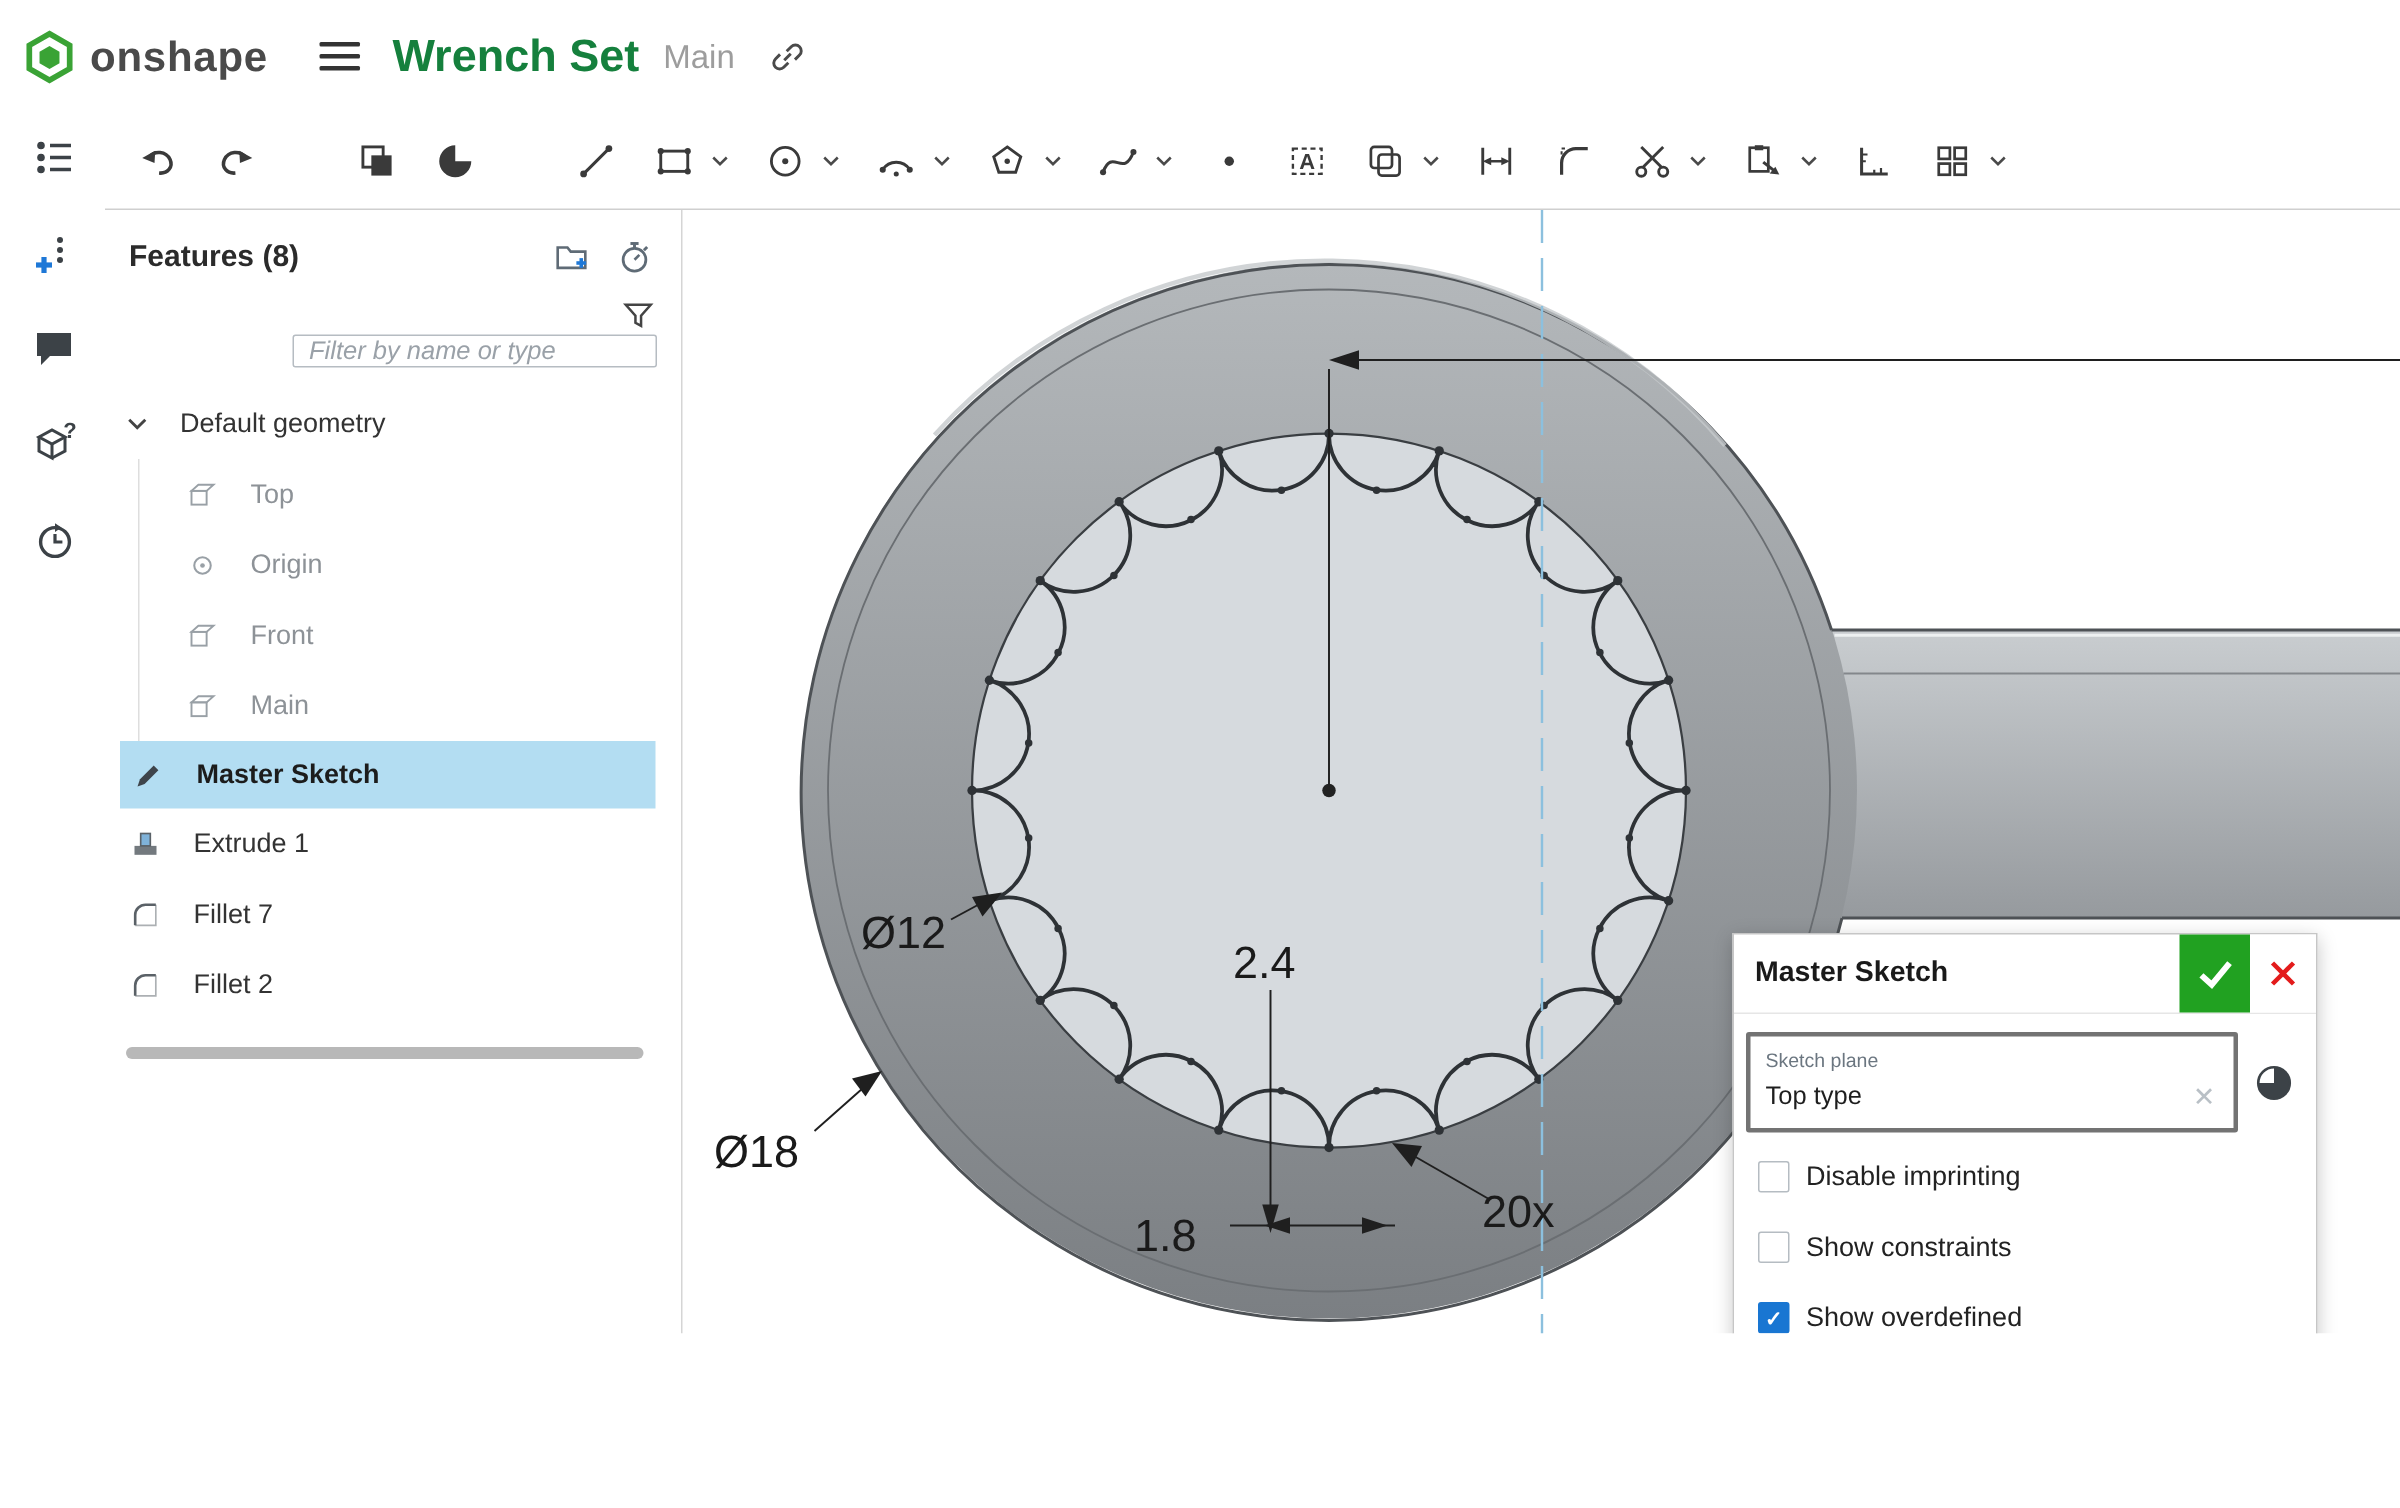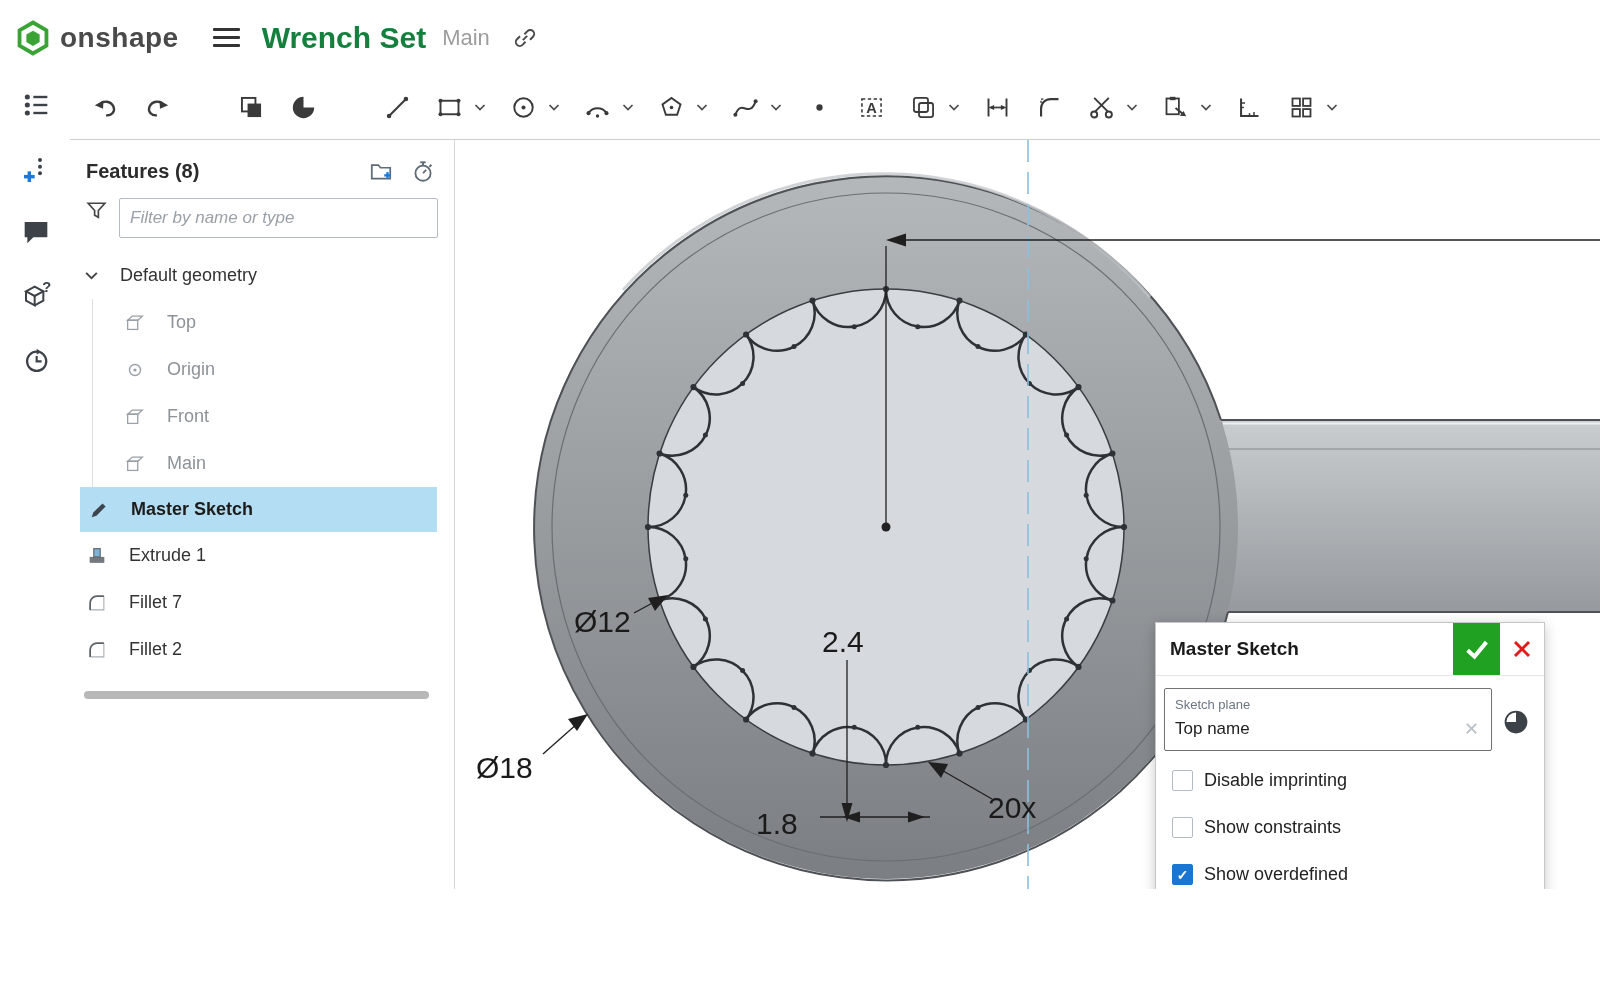--- a/index.html
+++ b/index.html
@@ -28,21 +28,21 @@
   .leftstrip{position:absolute;left:0;top:75px;width:70px;height:930px;background:#fff;}
   .strip-btn{position:absolute;left:16px;width:40px;height:40px;color:#3c4247;display:flex;align-items:center;justify-content:center;}
   .strip-btn svg{width:32px;height:32px;}
 
   
   .features-panel{position:absolute;left:70px;top:140px;width:385px;height:865px;background:#fff;border-right:1px solid #d5d5d5;box-sizing:border-box;}
   .fp-head{display:flex;align-items:center;padding:18px 18px 6px 16px;}
   .fp-title{flex:1;font-size:20px;font-weight:bold;color:#2b2b2b;}
   .fp-icons{display:flex;gap:16px;color:#5f6b76;}
   .fp-icons svg{width:26px;height:26px;}
-  .fp-filter{display:flex;align-items:flex-start;padding:8px 16px 10px 14px;}
+  .fp-filter{display:flex;align-items:flex-end;padding:8px 16px 10px 14px;flex-direction:column;}
   .fp-filter .funnel{width:25px;height:25px;color:#444;flex:none;}
   .fp-filter input{flex:1;margin-left:10px;height:40px;border:1px solid #b6bcc2;border-radius:2px;
                    font-size:17px;padding:0 10px;color:#333;outline:none;box-sizing:border-box;font-family:"Liberation Sans",sans-serif;}
   .fp-filter input::placeholder{font-style:italic;color:#9aa1a8;}
   .tree{position:relative;margin-top:4px;}
   .guide{position:absolute;left:22px;top:47px;height:188px;border-left:1px solid #dedede;}
   .trow{display:flex;align-items:center;height:47px;font-size:18px;color:#333;padding-left:16px;gap:21px;cursor:default;}
   .trow .tic{width:22px;height:22px;color:#5a6167;flex:none;}
   .trow.group{padding-left:14px;}
   .trow.group .chevd{width:15px;height:11px;color:#444;}
@@ -64,21 +64,21 @@
   
   .dialog{position:absolute;left:1155px;top:622px;width:390px;height:350px;background:#fff;border:1px solid #c6c6c6;
           box-shadow:0 3px 12px rgba(0,0,0,.22);box-sizing:border-box;}
   .dlg-head{display:flex;align-items:stretch;height:52px;border-bottom:1px solid #e6e6e6;}
   .dlg-title{flex:1;display:flex;align-items:center;padding-left:14px;font-size:19px;font-weight:bold;color:#1a1a1a;}
   .btn-ok{width:47px;border:none;background:#21a121;display:flex;align-items:center;justify-content:center;cursor:pointer;}
   .btn-ok svg{width:30px;height:30px;}
   .btn-cancel{width:44px;border:none;background:#fff;color:#e31b1b;display:flex;align-items:center;justify-content:center;cursor:pointer;}
   .btn-cancel svg{width:24px;height:24px;}
   .plane-row{display:flex;align-items:flex-start;margin:12px 6px 6px 8px;}
-  .plane-box{flex:1;border:1px solid #737373;border-radius:2px;padding:8px 10px 10px 10px;}
+  .plane-box{flex:1;border:3px solid #737373;border-radius:2px;padding:8px 10px 10px 10px;}
   .plane-label{font-size:13px;color:#6b7680;margin-bottom:6px;}
   .plane-value-row{display:flex;align-items:center;font-size:17px;color:#1e1e1e;}
   .plane-value-row .val{flex:1;}
   .clear-x{color:#b9c0c6;font-size:18px;cursor:pointer;padding:0 2px;}
   .moon{width:28px;height:28px;margin:20px 8px 0 10px;flex:none;cursor:pointer;}
   .moon svg{width:28px;height:28px;}
   .cbrow{display:flex;align-items:center;padding:13px 16px;font-size:18px;color:#222;cursor:pointer;}
   .cbrow:first-of-type{margin-top:14px;}
   .cb{width:19px;height:19px;border:1px solid #b5bcc2;border-radius:2px;margin-right:11px;flex:none;
       display:flex;align-items:center;justify-content:center;background:#fff;color:#fff;font-size:14px;font-weight:bold;}
@@ -680,21 +680,21 @@
       <button class="btn-cancel">
           <svg>
             <use href="#i-x"></use>
           </svg>
         </button>
     </div>
     <div class="plane-row">
       <div class="plane-box">
         <div class="plane-label">Sketch plane</div>
         <div class="plane-value-row">
-          <span class="val">Top name</span>
+          <span class="val">Top type</span>
           <span class="clear-x">✕</span>
         </div>
       </div>
       <span class="mo moon"><svg>
             <use href="#i-moon"></use>
           </svg></span>
     </div>
     <div class="cbrow">
       <span class="cb"></span>
       <span>Disable imprinting</span>

